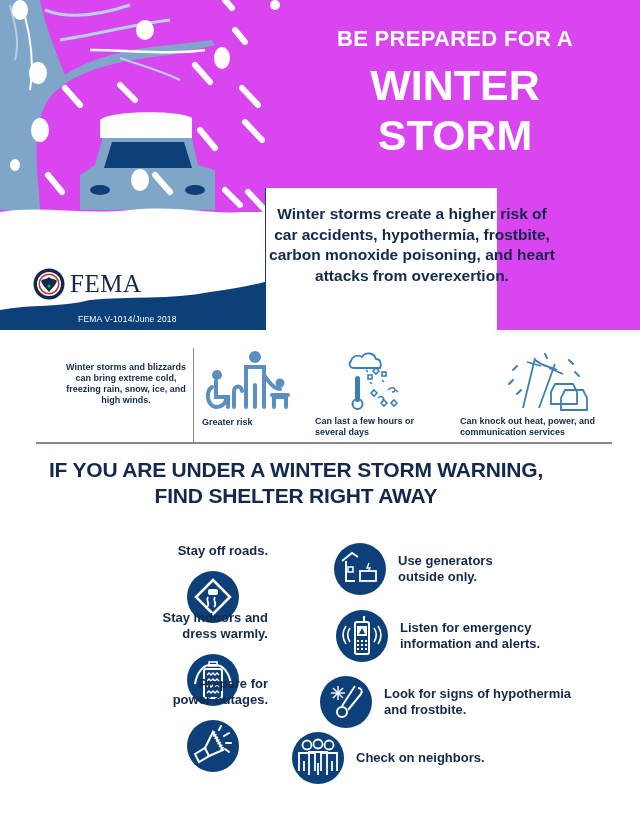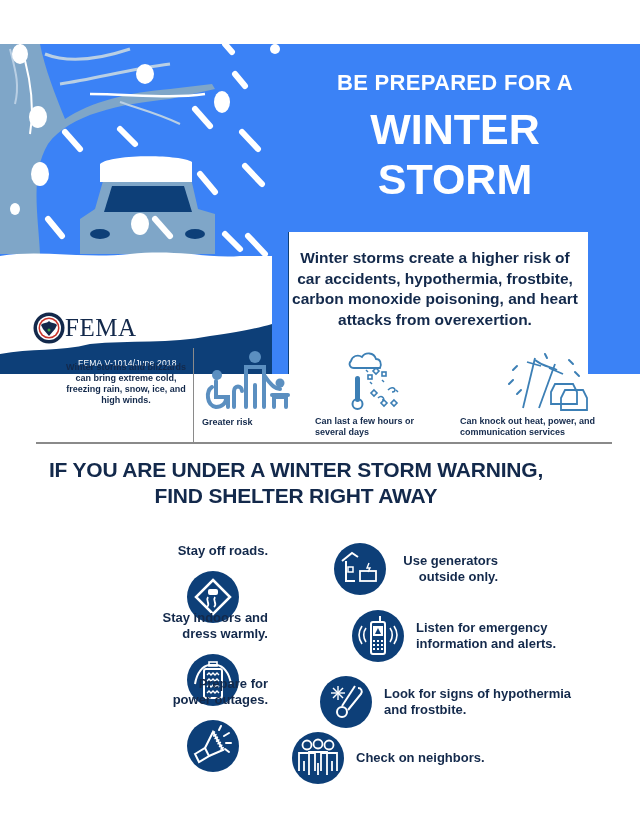--- a/index.html
+++ b/index.html
@@ -1,55 +1,55 @@
 <!DOCTYPE html>
 <html><head>
 <meta charset="utf-8">
 <style>
   * { box-sizing: border-box; margin: 0; padding: 0; }
   html, body { width: 640px; height: 828px; background: #ffffff; overflow: hidden; }
   body { font-family: "Liberation Sans", "DejaVu Sans", sans-serif; color: #13294b; position: relative; }
 
-  .hero { position: absolute; left: 0; top: 0; width: 640px; height: 330px; background: #3b82f6; overflow: hidden; margin-top: 44px; }
+  .hero { position: absolute; left: 0; top: 0; width: 640px; height: 330px; background: #d946ef; overflow: hidden; }
   .hero-art { position: absolute; left: 0; top: 0; width: 280px; height: 330px; }
   .hero-title { position: absolute; left: 270px; top: 26px; width: 370px; text-align: center; color: #ffffff; font-weight: bold; }
   .hero-title .line1 { font-size: 22px; letter-spacing: 0.3px; }
   .hero-title .line2 { font-size: 43px; line-height: 46px; margin-top: 10px; }
   .hero-title .line3 { font-size: 43px; line-height: 46px; margin-top: 4px; }
 
   .snow-bank { position: absolute; left: 0; top: 200px; width: 272px; height: 130px; }
-  .fema-logo { position: absolute; left: 33px; top: 268px; display: flex; align-items: center; }
+  .fema-logo { position: absolute; left: 33px; top: 268px; display: flex; align-items: center; gap: 5px; }
   .fema-seal { width: 32px; height: 32px; }
   .fema-word { font-family: "Liberation Serif", "DejaVu Serif", serif; font-size: 25px; color: #13294b; letter-spacing: 0.5px; }
   .fema-code { position: absolute; left: 78px; top: 314px; font-size: 8.5px; color: #ffffff; letter-spacing: 0.2px; }
 
-  .intro-box { position: absolute; left: 288px; top: 188px; width: 300px; height: 142px; background: #ffffff; border-left: 1px solid #0d3f78; }
+  .intro-box { position: absolute; left: 265px; top: 188px; width: 232px; height: 142px; background: #ffffff; border-left: 1px solid #0d3f78; }
   .intro-box p { position: absolute; left: 0; top: 16px; width: 292px; text-align: center; font-size: 15.5px; line-height: 20.5px; font-weight: bold; color: #13294b; }
 
   .facts { position: absolute; left: 36px; top: 340px; width: 570px; height: 100px; margin-left: 24px; }
   .facts-divider-h { position: absolute; left: 36px; top: 442px; width: 576px; height: 2px; background: #8a8a8a; }
   .fact-lead { position: absolute; left: 0; top: 22px; width: 132px; text-align: center; font-size: 9px; line-height: 11px; font-weight: bold; color: #13294b; }
   .facts-divider-v { position: absolute; left: 133px; top: 8px; width: 1px; height: 94px; background: #8a8a8a; }
   .fact { position: absolute; font-size: 9px; line-height: 11px; font-weight: bold; color: #13294b; }
   .fact svg { display: block; margin: 0 auto 4px; }
   .fact-1 { left: 142px; top: 5px; width: 90px; }
   .fact-2 { left: 255px; top: 10px; width: 130px; }
   .fact-3 { left: 400px; top: 10px; width: 170px; }
 
   .warning-heading { position: absolute; left: 0; top: 457px; width: 592px; text-align: center; font-size: 21px; line-height: 26px; font-weight: bold; color: #13294b; letter-spacing: -0.2px; }
 
   .action { position: absolute; display: flex; align-items: center; gap: 12px; }
   .action .circ { width: 52px; height: 52px; border-radius: 50%; background: #0d3f78; flex-shrink: 0; display: flex; align-items: center; justify-content: center; }
   .action .txt { font-size: 13px; line-height: 16px; font-weight: bold; color: #13294b; }
   .action.left .txt { text-align: right; }
   .action.left { flex-direction: column; }
   .a1 { right: 372px; top: 543px; }
-  .a2 { left: 334px; top: 543px; text-align: right; }
+  .a2 { left: 334px; top: 543px; }
   .a3 { right: 372px; top: 610px; }
-  .a4 { left: 352px; top: 610px; gap: 12px; }
+  .a4 { left: 336px; top: 610px; gap: 12px; }
   .a5 { right: 372px; top: 676px; }
   .a6 { left: 320px; top: 676px; }
   .a7 { left: 292px; top: 732px; }
 </style>
 </head>
 <body>
 
 <div class="hero">
   <svg class="hero-art" viewBox="0 0 280 330" width="280" height="330">
 

